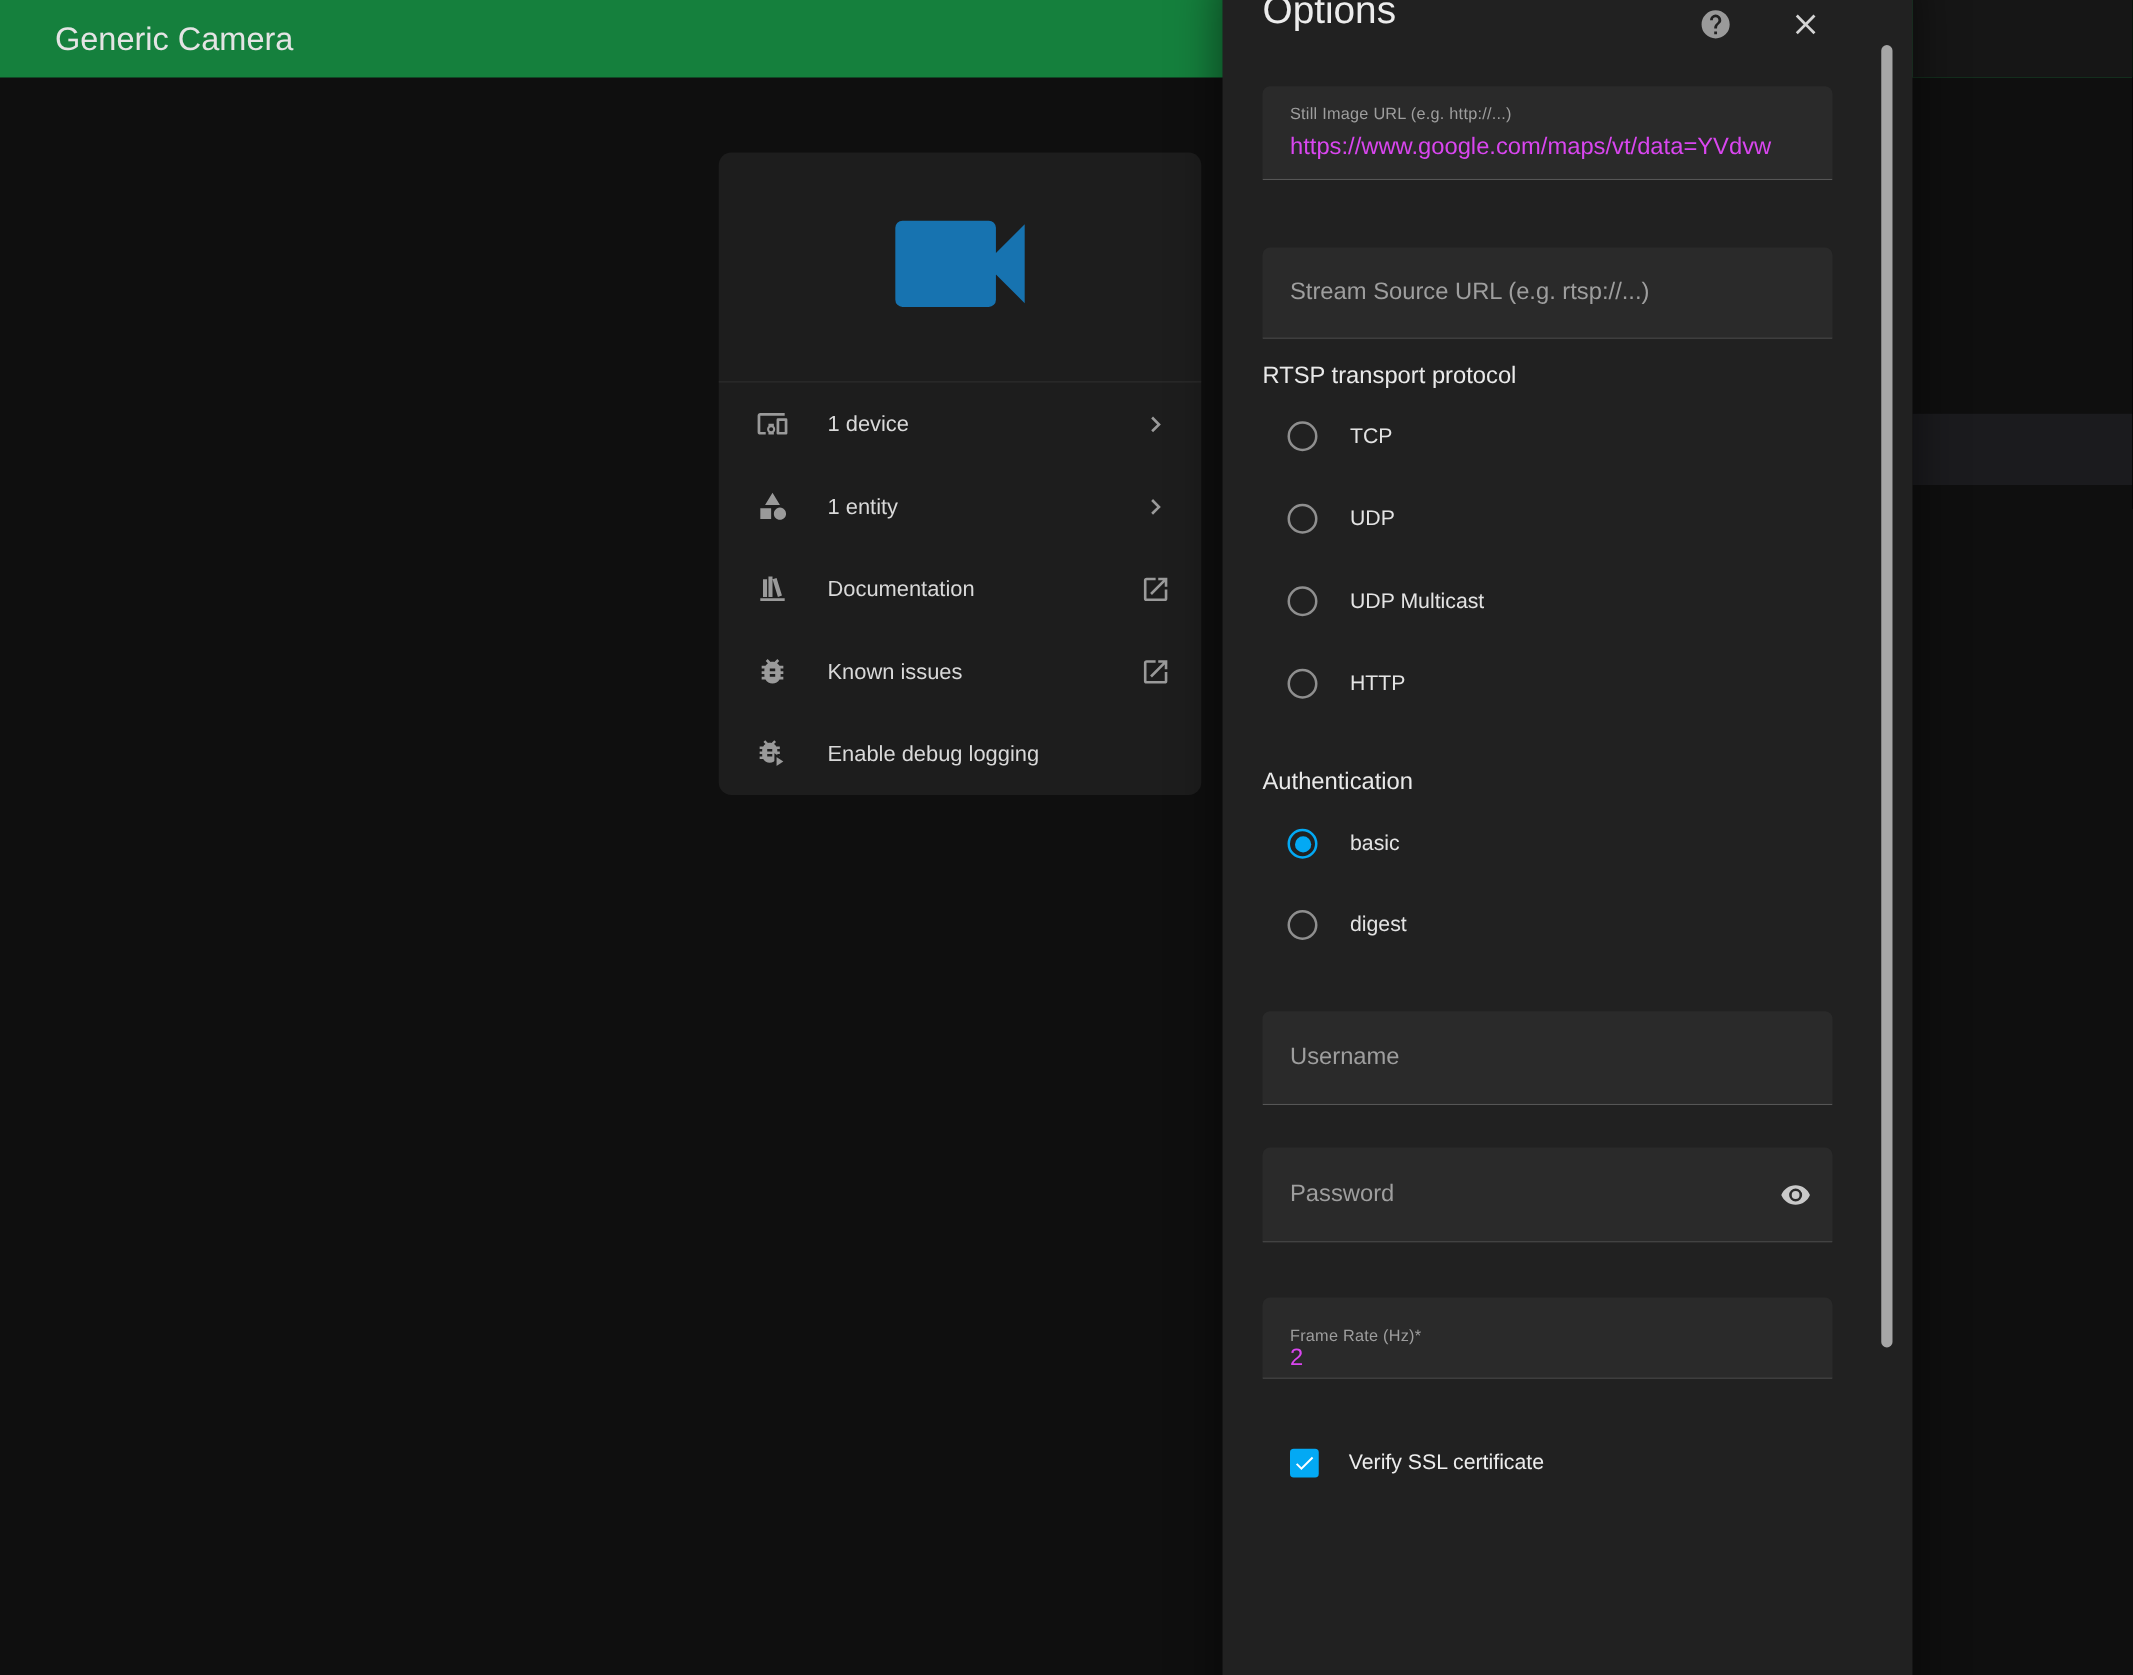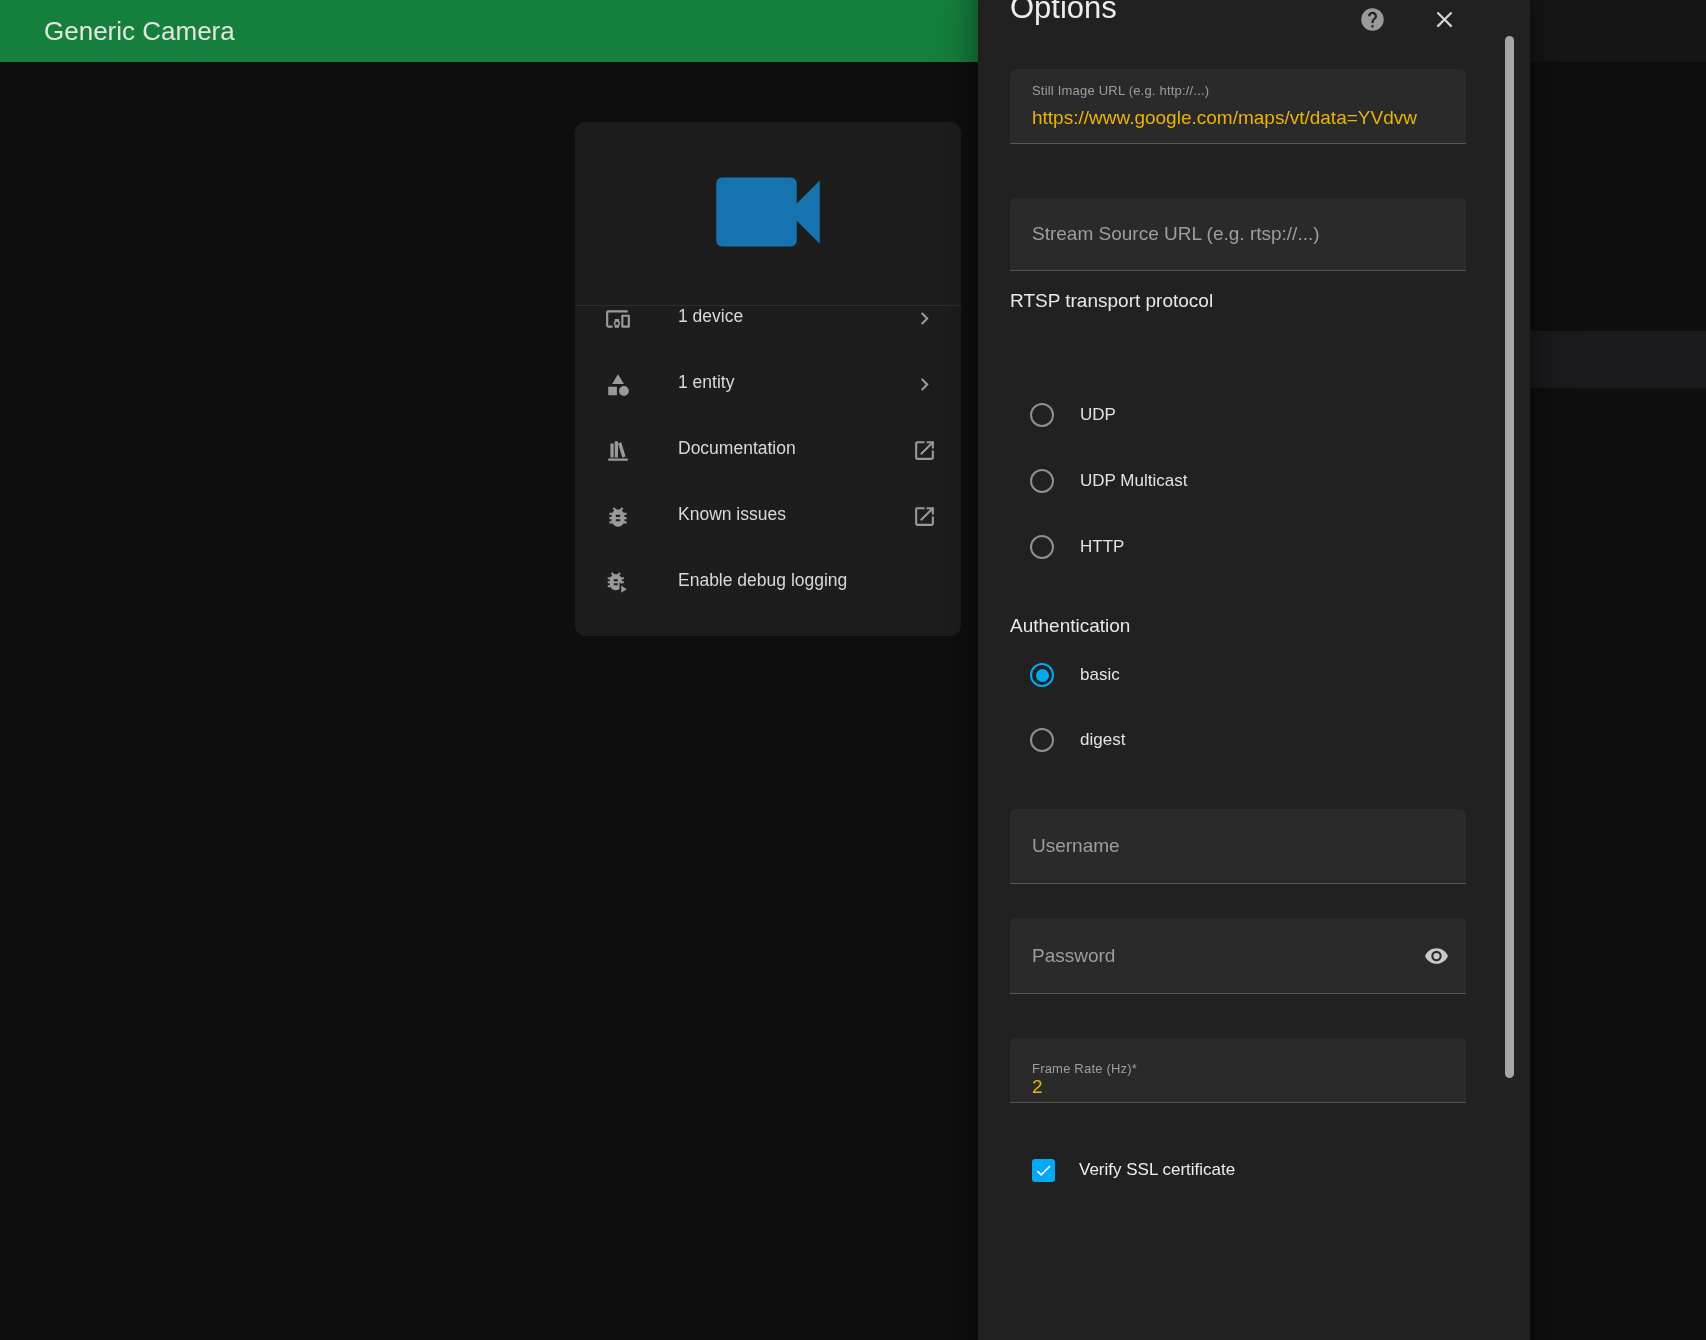--- a/index.html
+++ b/index.html
@@ -17,39 +17,39 @@
   
   .rightband-top { position:absolute; left:1530px; top:0; width:176px; height:62px; background:#161616; }
   .rightband-row { position:absolute; left:1530px; top:331px; width:176px; height:57px; background:#1b1b1e; }
   
   .config-card { position:absolute; left:575px; top:122px; width:386px; height:514px;
     background:#1d1d1d; border-radius:10px; }
   .card-hero { position:absolute; left:0; top:0; right:0; height:183px;
     display:flex; align-items:center; justify-content:center; }
   .card-hero svg { width:138px; height:138px; }
   .card-list { position:absolute; left:0; right:0; top:183px; border-top:1px solid #2d2d2d; }
-  .card-row { height:66px; display:flex; padding:0 24px 0 30px; cursor:pointer;gap:16px; }
+  .card-row { height:66px; display:flex; align-items:center; padding:0 24px 0 30px; cursor:pointer; }
   .card-row .licon { width:26px; height:26px; color:#9a9a9a; margin-right:31px; flex:none; }
   .card-row .licon svg, .card-row .ticon svg { width:100%; height:100%; display:block; }
   .card-row .rlabel { font-size:17.5px; color:#d9d9d9; }
   .card-row .ticon { margin-left:auto; width:25px; height:25px; color:#9a9a9a; flex:none; }
   
   .dialog { position:absolute; left:978px; top:-40px; width:552px; height:1420px;
     background:#212121; border-radius:28px; box-shadow:0 8px 40px rgba(0,0,0,0.55); }
   .dlg-title { position:absolute; left:32px; top:30px; font-size:31px; color:#ececec; font-weight:400; }
   .icon-btn { position:absolute; width:27px; height:27px; cursor:pointer; }
   .icon-btn svg { width:100%; height:100%; display:block; }
   .btn-help { left:381px; top:46px; color:#9a9a9a; }
   .btn-close { left:453px; top:46px; color:#d4d4d4; }
   
   .field { position:absolute; left:32px; width:456px; background:#2a2a2a;
     border-radius:6px 6px 0 0; border-bottom:1px solid #565656; }
   .flabel { position:absolute; left:22px; top:14px; font-size:13px; color:#9e9e9e; letter-spacing:0.2px; }
   .field input { position:absolute; left:22px; width:412px; background:transparent; border:none;
-    outline:none; color:#eab308; font-size:19px; font-family:inherit; padding:0; }
+    outline:none; color:#d946ef; font-size:19px; font-family:inherit; padding:0; }
   .field input::placeholder { color:#9e9e9e; opacity:1; }
   .field.two input { top:36px; height:26px; }
   .field.single input { top:0; height:100%; }
   .f-still { top:109px; height:75px;text-decoration:underline; }
   .f-stream { top:238px; height:73px; }
   .f-user { top:849px; height:75px; }
   .f-pass { top:958px; height:76px; }
   .f-rate { top:1078px; height:65px; }
   .f-rate .flabel { top:13px;margin-top:10px; }
   .f-rate input { top:31px; height:26px; }
@@ -192,20 +192,24 @@
       <div class="flabel">Still Image URL (e.g. http://...)</div>
       <input type="text" value="https://www.google.com/maps/vt/data=YVdvw" style="">
     </div>
 
     <div class="field single f-stream">
       <input type="text" placeholder="Stream Source URL (e.g. rtsp://...)" style="">
     </div>
 
     <div class="sec-label lab-rtsp">RTSP transport protocol</div>
 
+    <div class="radio-row r-tcp">
+      <span class="radio"></span>
+      <span class="radio-label">TCP</span>
+    </div>
     <div class="radio-row r-udp">
       <span class="radio"></span>
       <span class="radio-label">UDP</span>
     </div>
     <div class="radio-row r-udpm">
       <span class="radio"></span>
       <span class="radio-label">UDP Multicast</span>
     </div>
     <div class="radio-row r-http">
       <span class="radio"></span>

